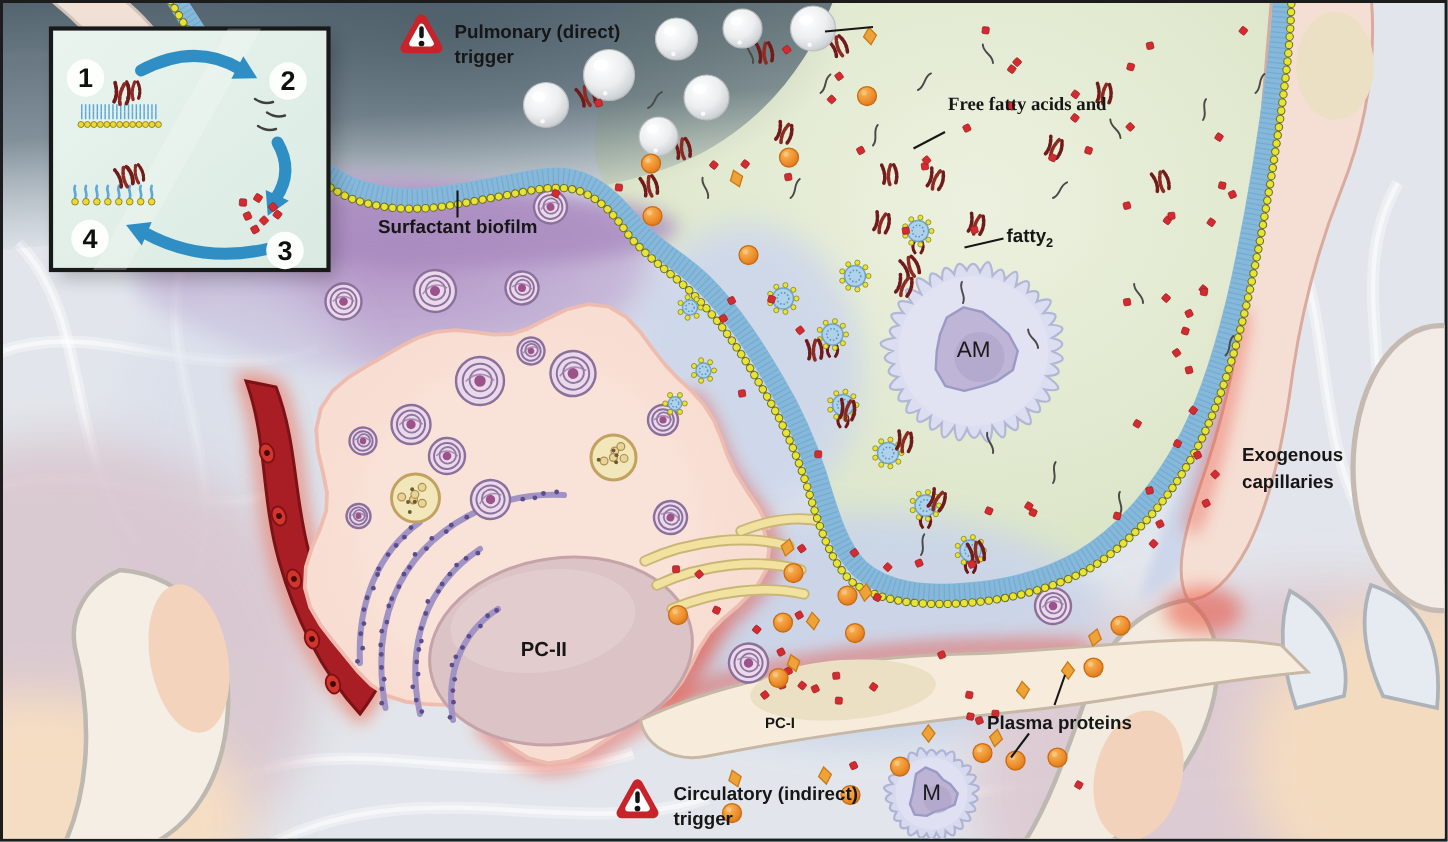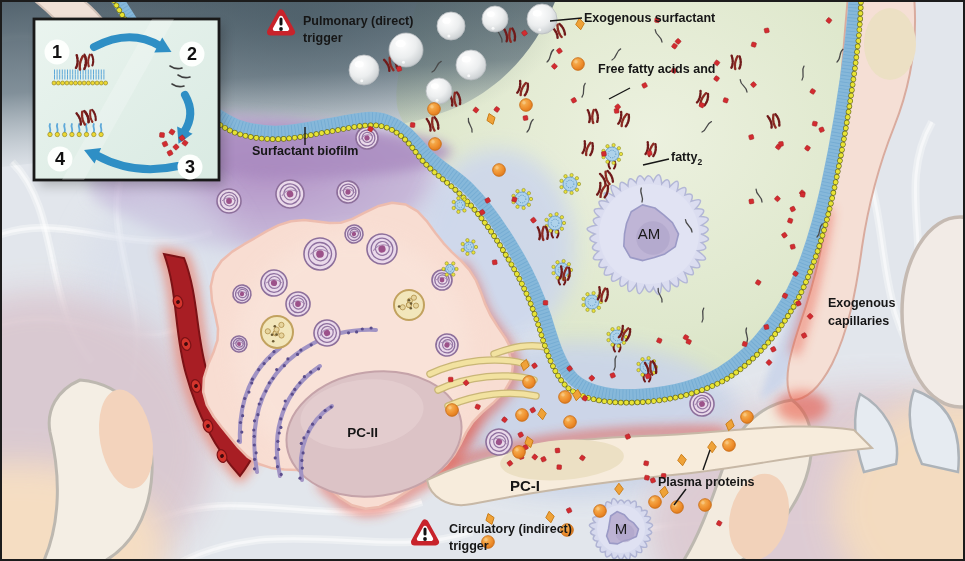--- a/index.html
+++ b/index.html
@@ -1013,33 +1013,32 @@
     <circle cx="188" cy="165" r="12.5"></circle>
           <circle cx="58" cy="157" r="12.5"></circle>
   </g>
 </g>
 </svg>
 
 <div class="lbl" style="left:301px;top:11px;">
   <span class="ln">Pulmonary (direct)</span>
   <span class="ln">trigger</span>
 </div>
-<div class="lbl" style="left:582px;top:8px;">Exogenous surfactant</div>
-<div class="lbl" style="left:596px;top:59px;">
+<div class="lbl" style="left:630px;top:59px;font-family:Liberation Serif, serif;">
   <span class="ln">Free fatty acids and</span>
 </div>
 <div class="lbl" style="left:250px;top:141px;text-align:center;">Surfactant biofilm</div>
 <div class="lbl" style="left:669px;top:147px;"><span>fatty</span><sub>2</sub></div>
 <div class="lbl ctr cellname" style="left:627px;top:223px;width:40px;">AM</div>
 <div class="lbl" style="left:826px;top:292px;line-height:18px;">
   <span class="ln">Exogenous</span>
   <span class="ln">capillaries</span>
 </div>
 <div class="lbl ctr" style="left:320px;top:422px;width:56px;font-size:13.5px;text-align:right;">PC-II</div>
-<div class="lbl" style="left:508px;top:474px;font-size:15px;">PC-I</div>
+<div class="lbl" style="left:508px;top:474px;font-size:10px;">PC-I</div>
 <div class="lbl" style="left:656px;top:472px;">Plasma proteins</div>
 <div class="lbl" style="left:447px;top:519px;">
   <span class="ln">Circulatory (indirect)</span>
   <span class="ln">trigger</span>
 </div>
 <div class="lbl ctr cellname" style="left:604px;top:518px;width:30px;">M</div>
 
 <div class="num" style="left:55px;top:50px;">1</div>
 <div class="num" style="left:190px;top:52px;">2</div>
 <div class="num" style="left:188px;top:165px;">3</div>

